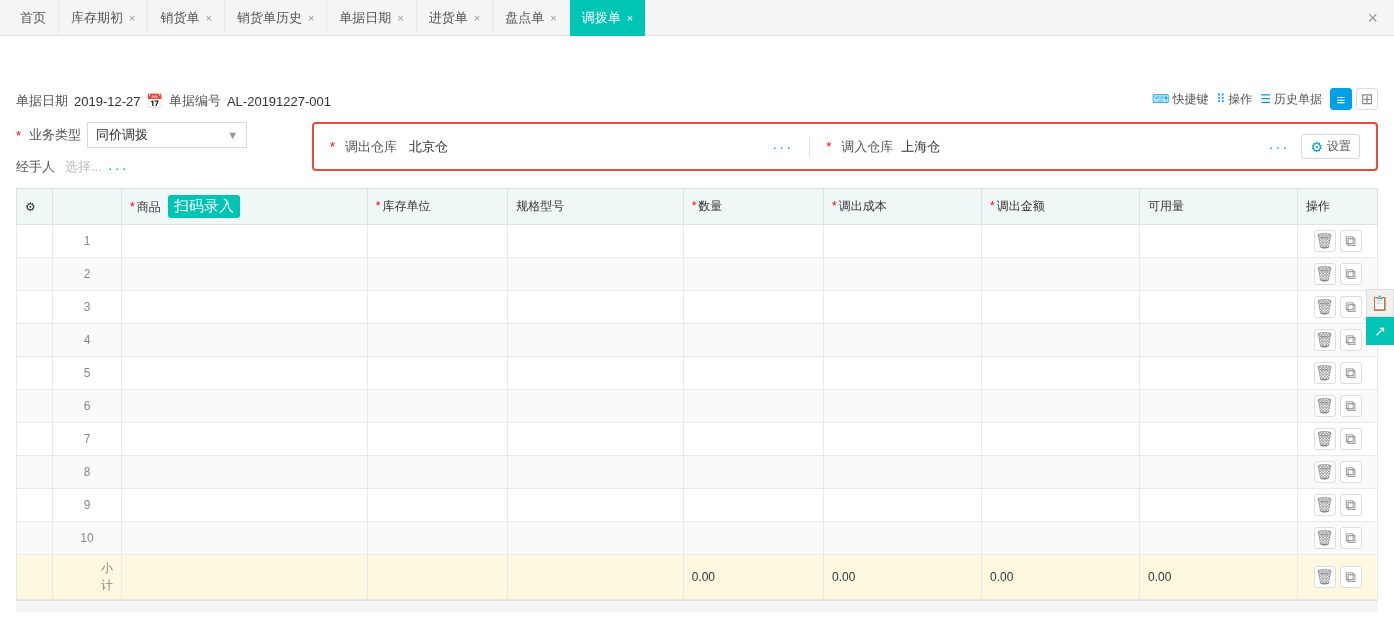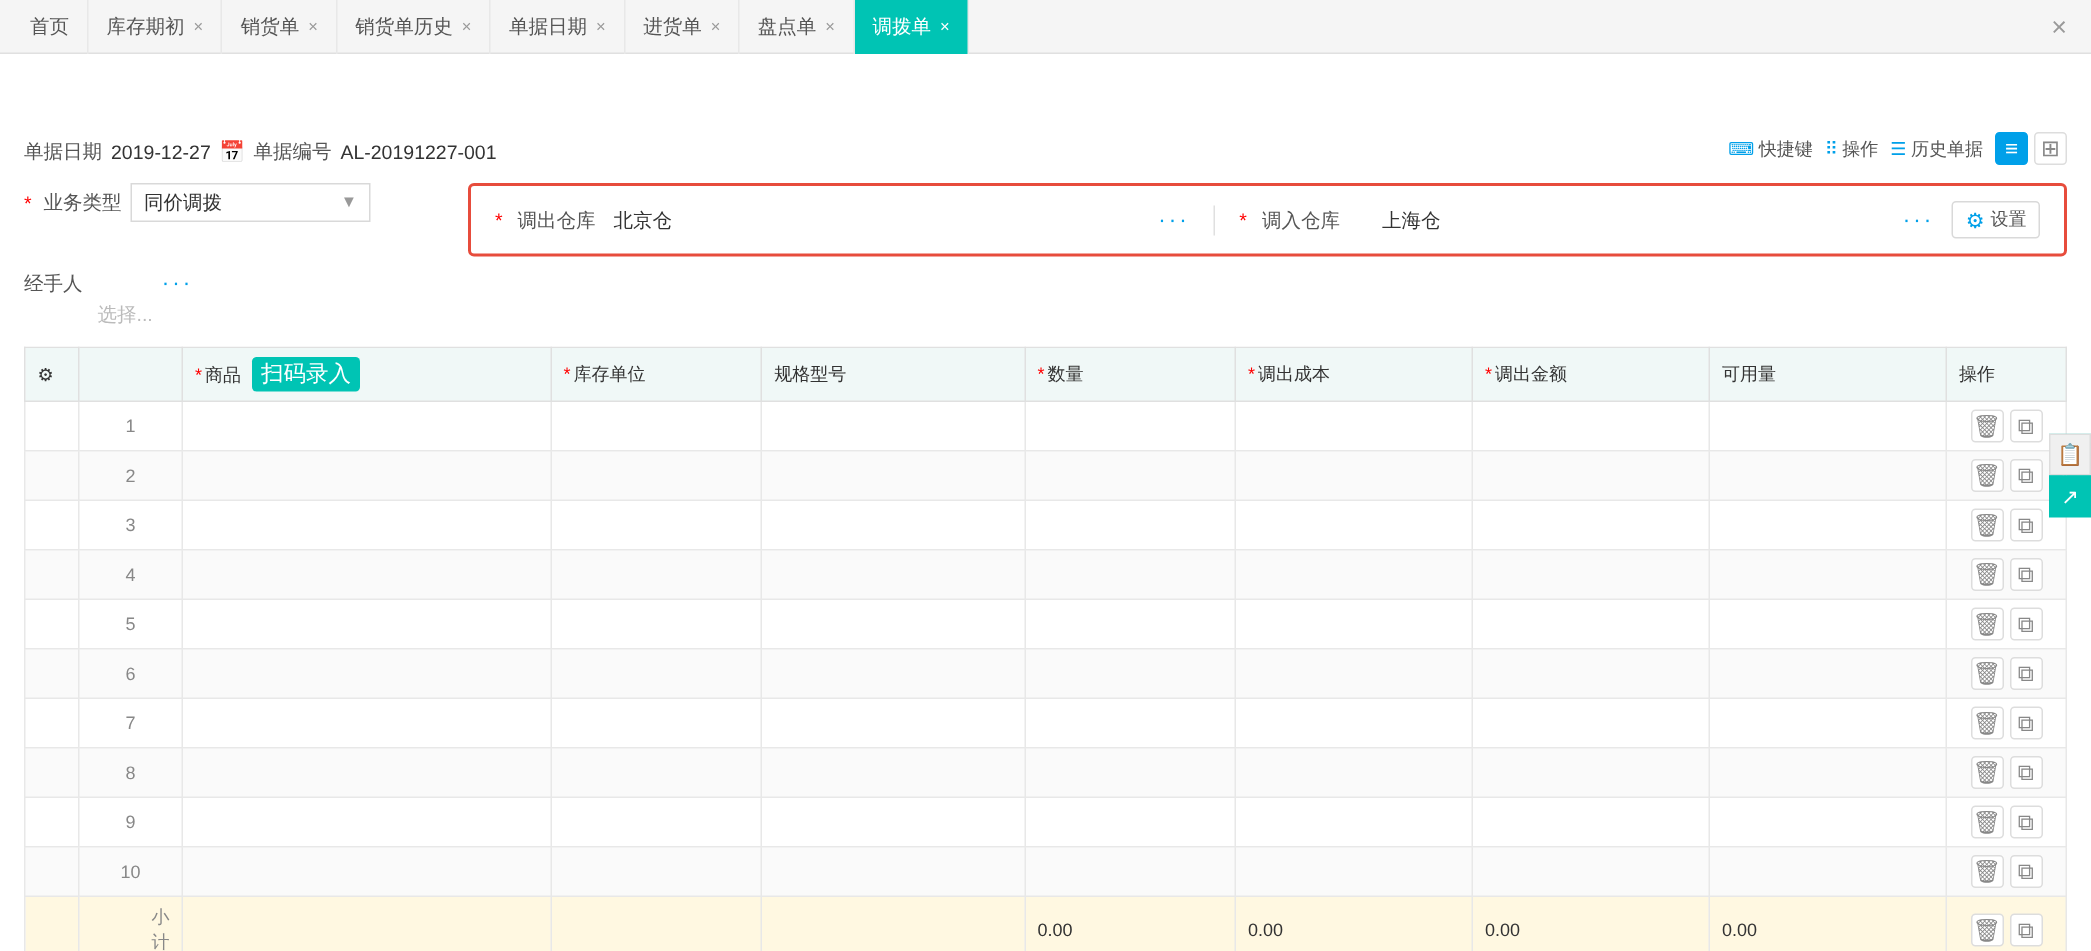--- a/index.html
+++ b/index.html
@@ -106,21 +106,21 @@
       cursor: pointer;
       justify-content: space-between;
     }
     .select-arrow { color: #999; font-size: 11px; margin-left: 8px; }
 
     .handler-field {
       display: flex;
       align-items: center;
       gap: 6px;
     }
-    .handler-placeholder { color: #bbb; margin-top: 43px; }
+    .handler-placeholder { color: #bbb; }
     .more-dots { color: #00a0e9; cursor: pointer; font-size: 15px; letter-spacing: 2px; }
 
     
     .warehouse-box {
       border: 2px solid #e74c3c;
       border-radius: 4px;
       padding: 10px 16px;
       display: flex;
       align-items: center;
       gap: 0;
@@ -365,21 +365,21 @@
       <div class="warehouse-item">
         <span class="required-star">*</span>
         <span class="field-label">调出仓库</span>
         <span class="field-value" style="color:#333; margin-left:4px;">北京仓</span>
         <span class="more-dots" style="margin-left:auto;">···</span>
       </div>
       <div class="warehouse-divider"></div>
       <div class="warehouse-item">
         <span class="required-star">*</span>
         <span class="field-label">调入仓库</span>
-        <span class="field-value" style="color:#333; margin-left:20px;">上海仓</span>
+        <span class="field-value" style="color:#333; margin-left:0;">上海仓</span>
         <span class="more-dots" style="margin-left:auto;">···</span>
       </div>
       <div class="settings-btn">
         <span class="settings-icon">⚙</span>
         <span>设置</span>
       </div>
     </div>
   </div>
 
   <div style="overflow-x: auto;">

